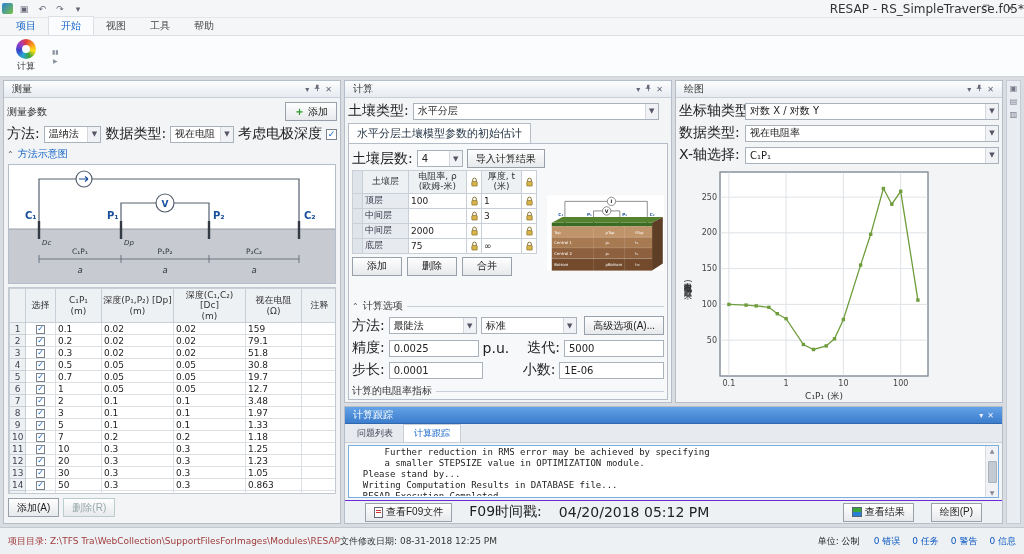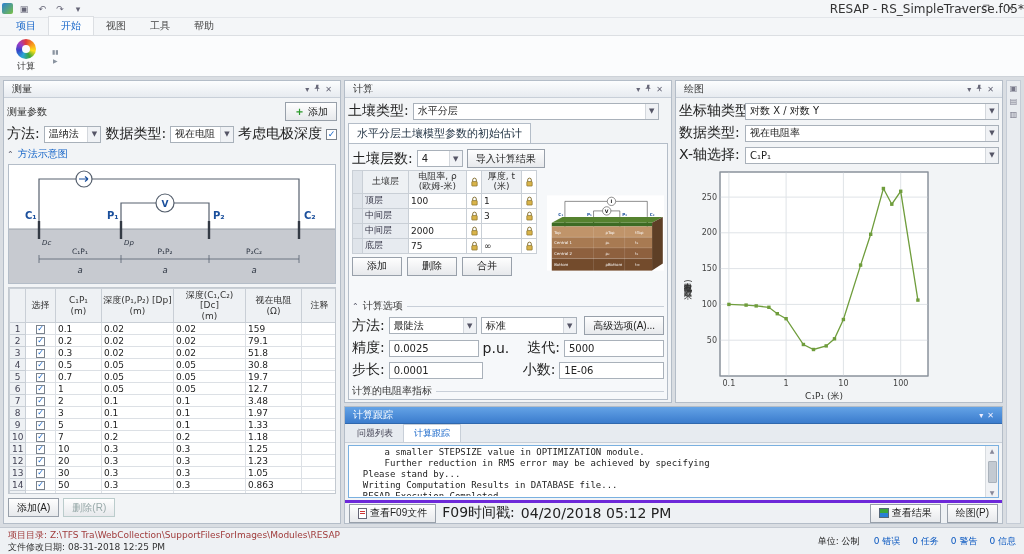--- a/index.html
+++ b/index.html
@@ -86,31 +86,31 @@
 .subhead .t{font-size:10px;color:#333;white-space:nowrap}
 .subhead .line{flex:1;height:1px;background:#c8cfd8}
 
 .ttabs{display:flex;align-items:flex-end;background:#e7ebf0;border-bottom:1px solid #c8cfd8;padding-left:2px;flex:none}
 .ttab{font-size:9px;padding:2px 10px;color:#445}
 .ttab.active{background:#fff;border:1px solid #c8cfd8;border-bottom:none;color:#1464c8}
 .logwrap{flex:1;min-height:0;position:relative;margin:2px 3px;border:1px solid #7ab0e0;background:#fff}
 .logcontent{position:absolute;inset:1px 15px 1px 3px;overflow:hidden;font-family:"DejaVu Sans Mono","Liberation Mono",monospace;font-size:9px;line-height:11px;white-space:pre;color:#222}
 .vscroll{position:absolute;top:0;bottom:0;right:0;width:13px;background:#f0f2f5;border-left:1px solid #d8dce0;display:flex;flex-direction:column;align-items:center;justify-content:space-between;font-size:6px;color:#889;padding:1px 0}
 .vthumb{width:9px;height:22px;background:#c3cad2;border:1px solid #aab2bb;border-radius:1px}
-.ttoolbar{height:23px;flex:none;display:flex;align-items:center;gap:6px;padding:0 4px;background:#eef1f4;border-top:3px solid #6d28d9}
+.ttoolbar{height:23px;flex:none;display:flex;align-items:center;gap:17px;padding:0 20px;background:#eef1f4;border-top:1px solid #6d28d9}
 .spacer{flex:1}
 .docicon{width:9px;height:11px;border:1px solid #667;background:#fff;position:relative}
 .docicon::after{content:"";position:absolute;left:1px;right:1px;top:2px;border-top:3px double #c33}
 .resicon{width:10px;height:10px;background:linear-gradient(#3aa63a 50%,#2a7fd4 50%);border:1px solid #567}
 
 .chartwrap{flex:1;min-height:0;display:flex;align-items:center;padding-left:2px}
 .ylab{writing-mode:vertical-rl;font-size:8px;color:#333;flex:none;text-align:center}
 
 .statusbar{position:absolute;bottom:0;left:0;right:0;height:27px;background:#eef1f4;border-top:1px solid #c3c9d1;display:flex;align-items:center;padding:0 8px;font-size:9px}
-.status-left{display:flex;flex-direction:column;justify-content:space-between;line-height:12px}
+.status-left{display:flex;flex-direction:row;justify-content:space-between;line-height:12px}
 .sdir{color:#a03c3c}
 .sdate{color:#333}
 .status-right{margin-left:auto;display:flex;gap:14px;align-items:center}
 .slink{color:#0a58c0;}
 .lock{vertical-align:middle}
 </style>
 </head>
 <body>
 
 <div class="app">
@@ -721,21 +721,21 @@
           <span class="picons">
             <span>▾</span>
             <span>✕</span>
           </span>
         </header>
         <div class="ttabs">
           <span class="ttab">问题列表</span>
           <span class="ttab active">计算跟踪</span>
         </div>
         <div class="logwrap">
-          <div class="logcontent"><div>      a smaller STEPSIZE value in OPTIMIZATION module.</div><div>      Further reduction in RMS error may be achieved by specifying</div><div>  Please stand by...</div><div>  Writing Computation Results in DATABASE file...</div><div>  RESAP Execution Completed</div></div>
+          <div class="logcontent"><div>      Further reduction in RMS error may be achieved by specifying</div><div>      a smaller STEPSIZE value in OPTIMIZATION module.</div><div>  Please stand by...</div><div>  Writing Computation Results in DATABASE file...</div><div>  RESAP Execution Completed</div></div>
           <div class="vscroll">
             <span>▲</span>
             <span class="vthumb"></span>
             <span>▼</span>
           </div>
         </div>
         <div class="ttoolbar">
           <button class="btn">
             <span class="docicon"></span>
             <span>查看F09文件</span>

